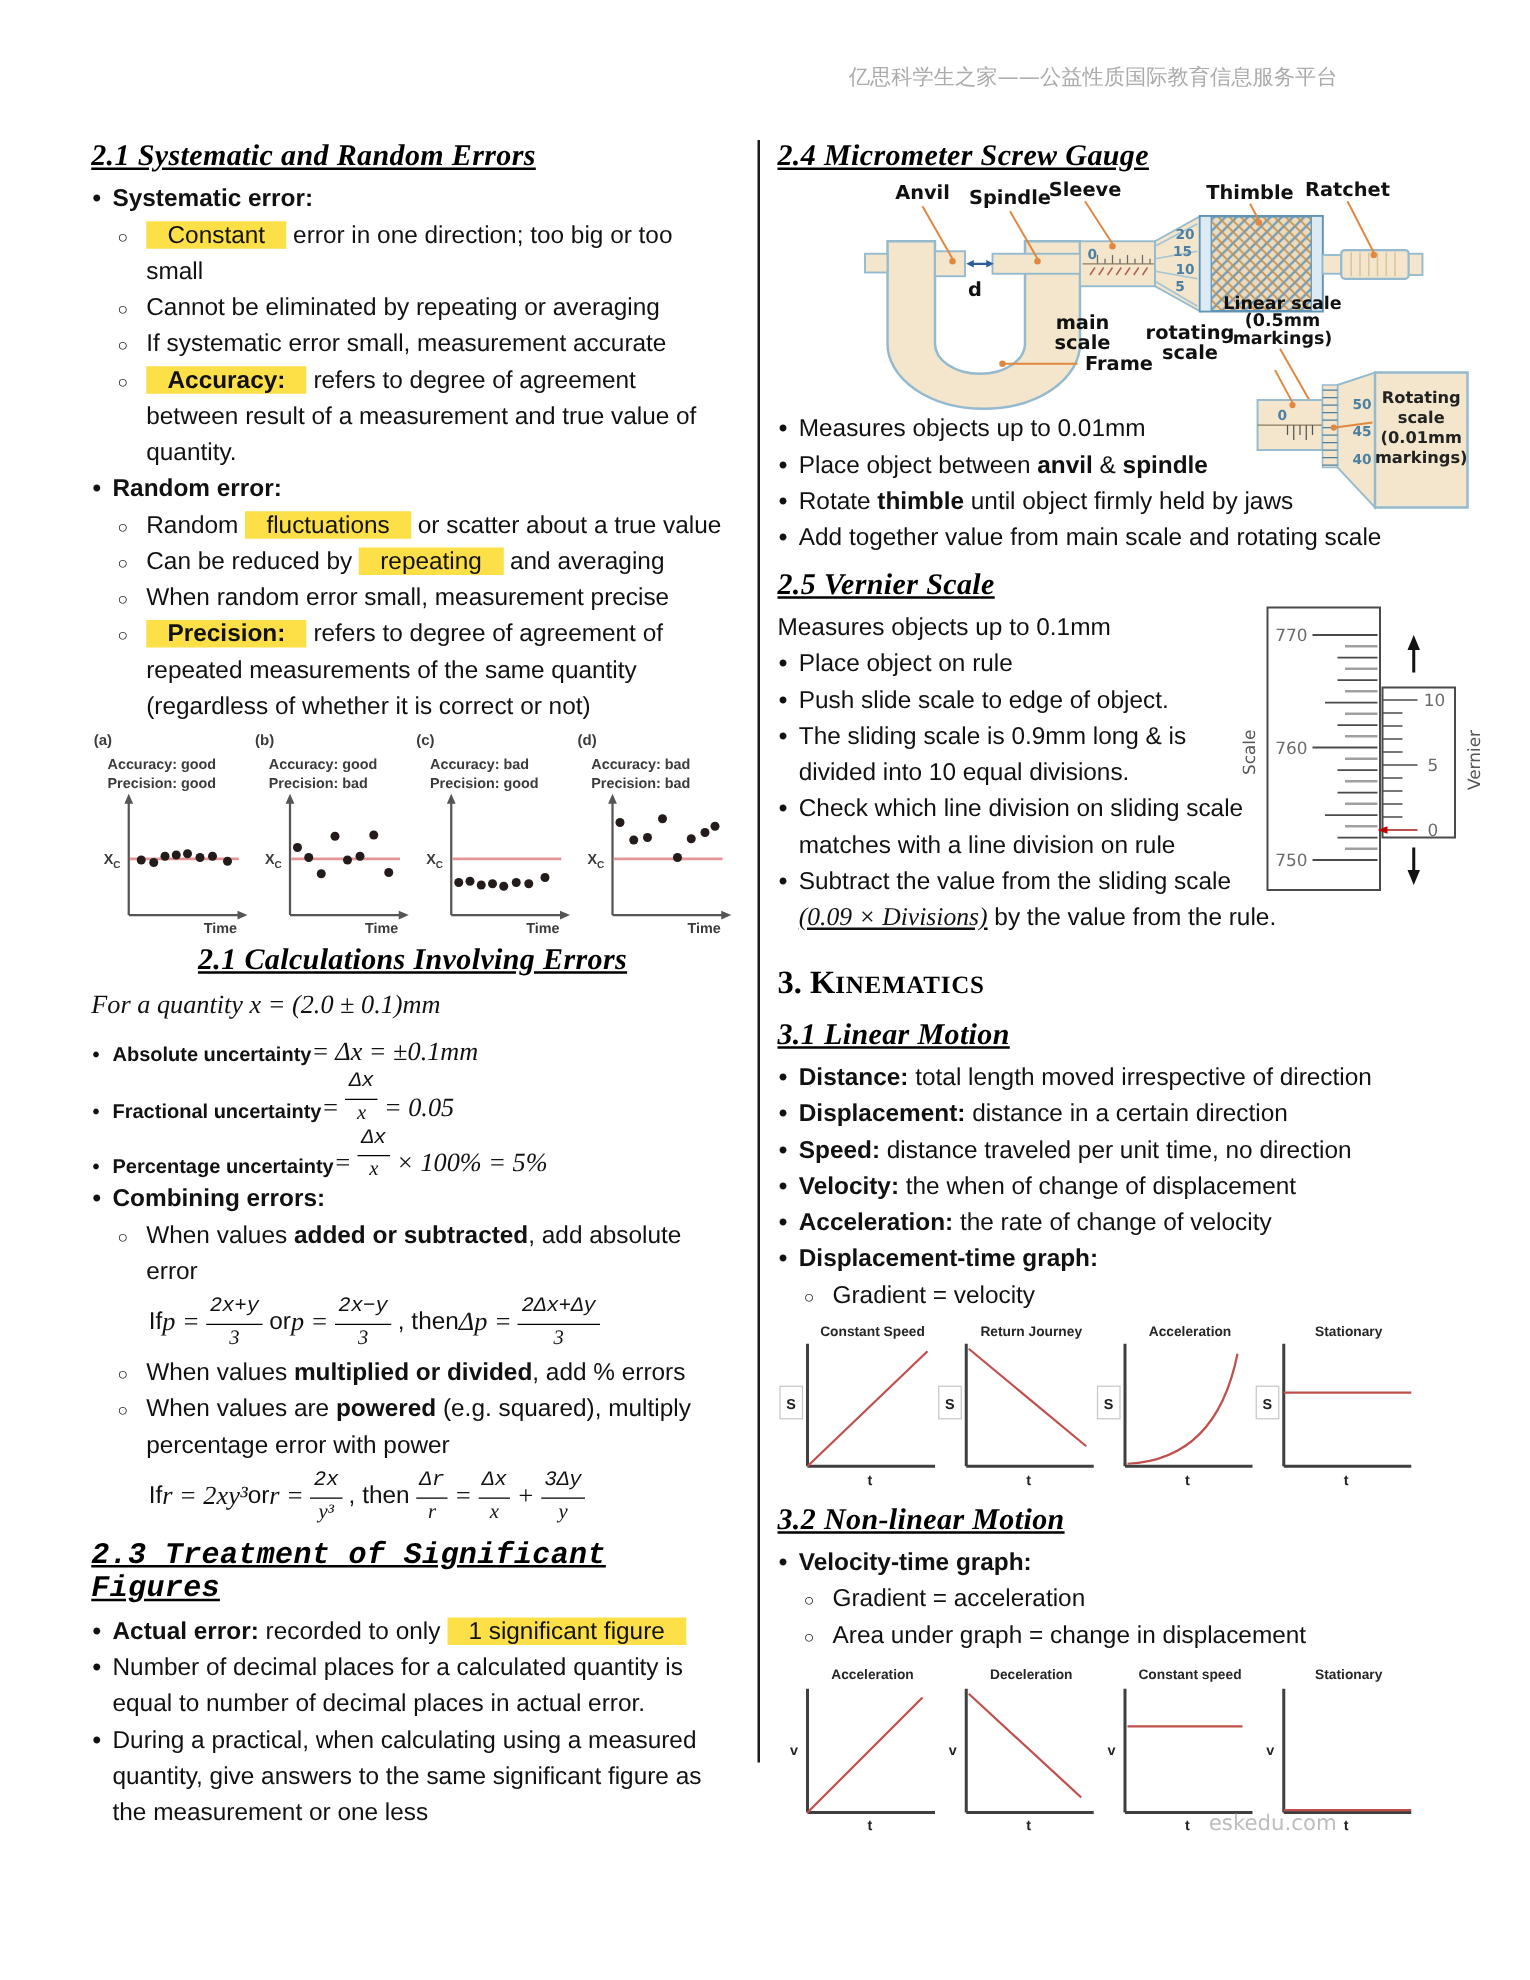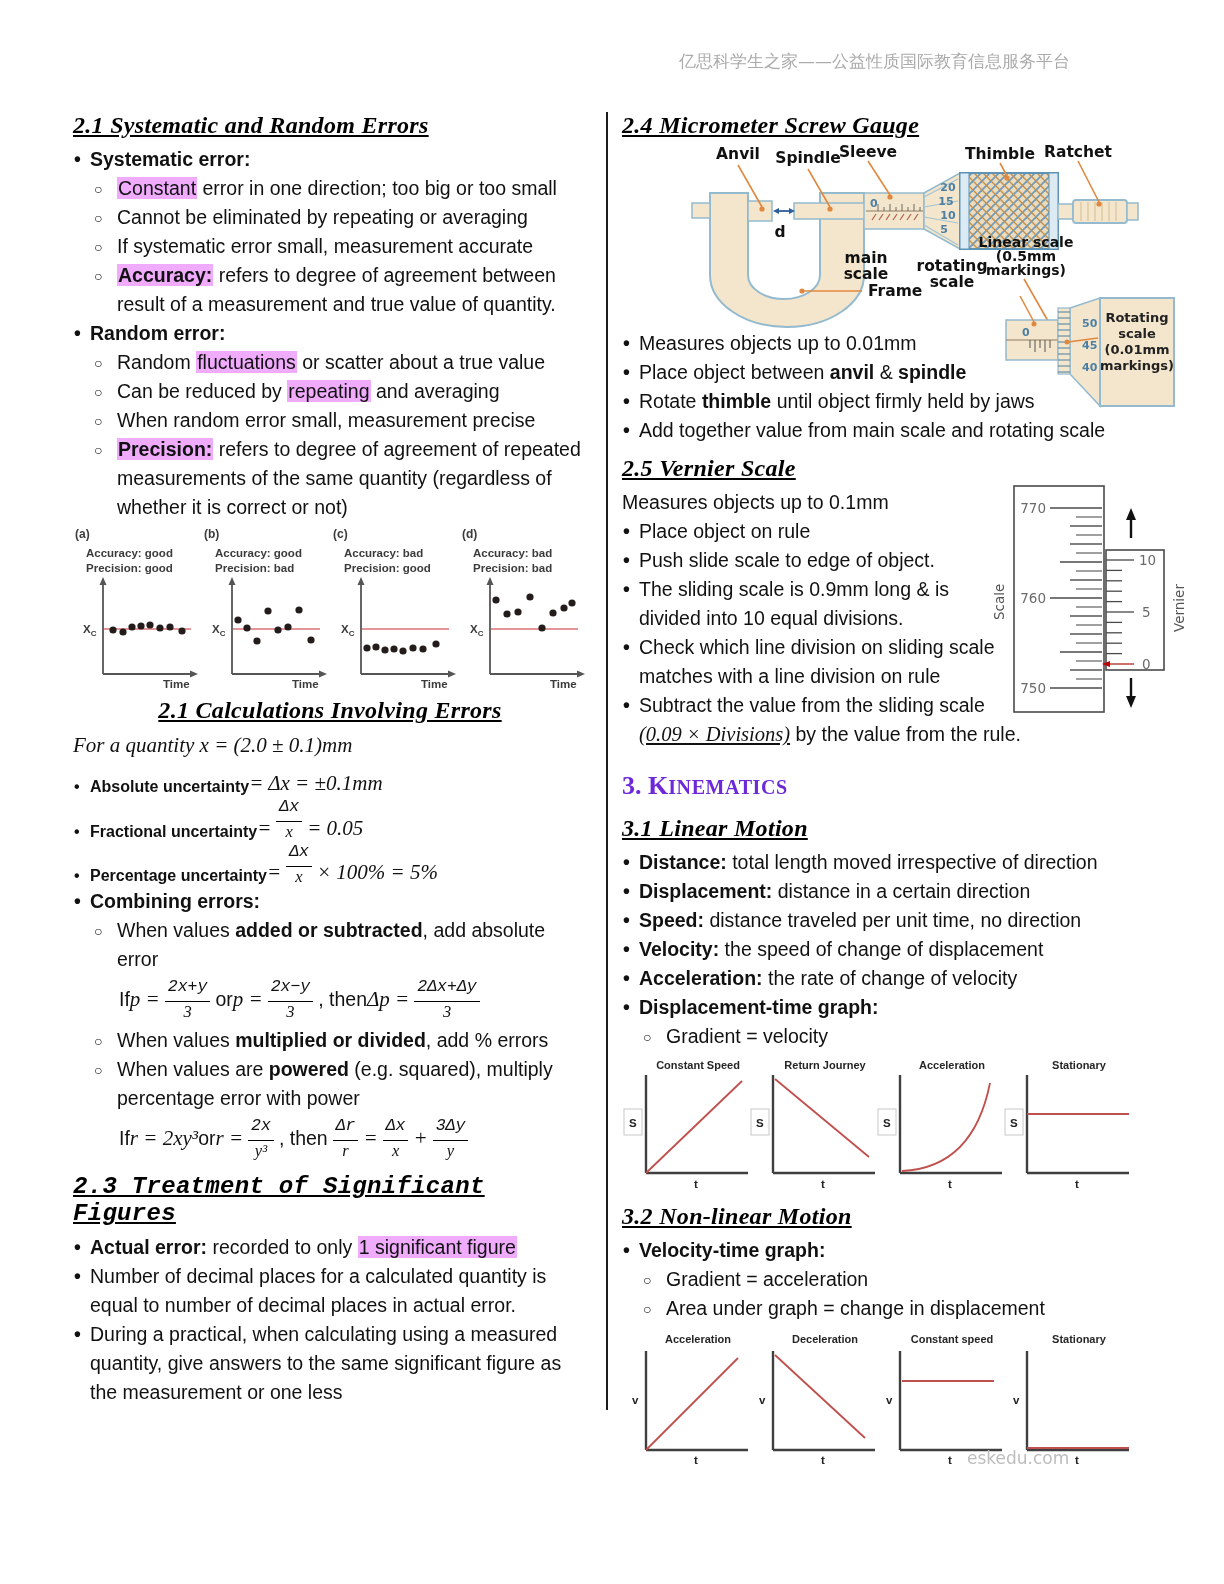--- a/index.html
+++ b/index.html
@@ -6,30 +6,30 @@
   body{width:1224px;height:1584px;background:#ffffff;position:relative;
        font-family:"Liberation Sans",sans-serif;color:#111;}
   .hdr{position:absolute;top:50px;right:154px;font-size:17px;color:#ababab;
        font-family:"DejaVu Sans",sans-serif;}
   .divider{position:absolute;left:606px;top:112px;width:2px;height:1298px;background:#1c1c1c;}
   .col{position:absolute;top:112px;}
   .col-left{left:73px;width:514px;}
   .col-right{left:622px;width:530px;}
   h2.sec{font-family:"Liberation Serif",serif;font-style:italic;font-weight:bold;
          font-size:24px;text-decoration:underline;margin:0 0 6px 0;letter-spacing:.3px;color:#000;}
-  .chapter{margin:22px 0 6px 0;font-family:"Liberation Serif",serif;font-weight:bold;color:#6d28d9;}
+  .chapter{margin:22px 0 6px 0;font-family:"Liberation Serif",serif;font-weight:bold;color:#000000;}
   .ch-big{font-size:26px;}
   .ch-sm{font-size:20px;letter-spacing:.6px;}
   .l1{position:relative;padding-left:17px;font-size:19.5px;line-height:29px;}
   .l1::before{content:"\2022";position:absolute;left:1px;font-weight:bold;}
   .l2{position:relative;padding-left:44px;font-size:19.5px;line-height:29px;}
   .l2::before{content:"\25CB";position:absolute;left:21px;top:1px;font-size:14px;}
   .plain{font-size:19.5px;line-height:29px;}
   .sb{font-weight:bold;}
-  .shl{background:#f0abfc;padding:0 1px;}
+  .shl{background:#fde047;padding:0 17px;}
   .smi{font-family:"Liberation Serif",serif;font-style:italic;font-size:20.5px;text-decoration:underline;}
   .intro-math{font-family:"Liberation Serif",serif;font-style:italic;font-size:21px;line-height:30px;}
   .mt{font-size:19.5px;}
   .mv{font-family:"Liberation Serif",serif;font-style:italic;font-size:21px;}
   .frac{display:inline-block;vertical-align:middle;text-align:center;margin:0 5px;
         font-family:"Liberation Serif",serif;font-style:italic;font-size:16.5px;line-height:1.05;}
   .frac .fn{display:block;border-bottom:1.4px solid #000;padding:0 3px 6px 3px;font-family:Liberation Mono, monospace;}
   .frac .fd{display:block;padding-top:1px;}
   .mline{display:flex;align-items:flex-end;flex-wrap:wrap;}
   .mline.l1b{position:relative;padding-left:17px;min-height:40px;margin:2px 0;}
@@ -471,21 +471,21 @@
   </svg>
 
   <div class="chapter">
     <span class="ch-big">3. K</span><span class="ch-sm">INEMATICS</span>
   </div>
 
   <h2 class="sec" style="margin-top:14px;">3.1 Linear Motion</h2>
   <div class="l1"><span class="sb">Distance:</span><span> total length moved irrespective of direction</span></div>
   <div class="l1"><span class="sb">Displacement:</span><span> distance in a certain direction</span></div>
   <div class="l1"><span class="sb">Speed:</span><span> distance traveled per unit time, no direction</span></div>
-  <div class="l1"><span class="sb">Velocity:</span><span> the speed of change of displacement</span></div>
+  <div class="l1"><span class="sb">Velocity:</span><span> the when of change of displacement</span></div>
   <div class="l1"><span class="sb">Acceleration:</span><span> the rate of change of velocity</span></div>
   <div class="l1"><span class="sb">Displacement-time graph:</span></div>
   <div class="l2"><span>Gradient = velocity</span></div>
 
   <svg width="516" height="134" viewBox="0 0 516 134" style="margin-top:6px;">
     <g>
       <text class="gtitle" x="76" y="12" text-anchor="middle">Constant Speed</text>
       <line x1="24" y1="18" x2="24" y2="116" stroke="#3f3f3f" stroke-width="2.4"></line>
         <line x1="24" y1="116" x2="126" y2="116" stroke="#3f3f3f" stroke-width="2.4"></line>
       <rect x="2" y="52" width="18" height="26" fill="#fff" stroke="#c8c8c8"></rect>

